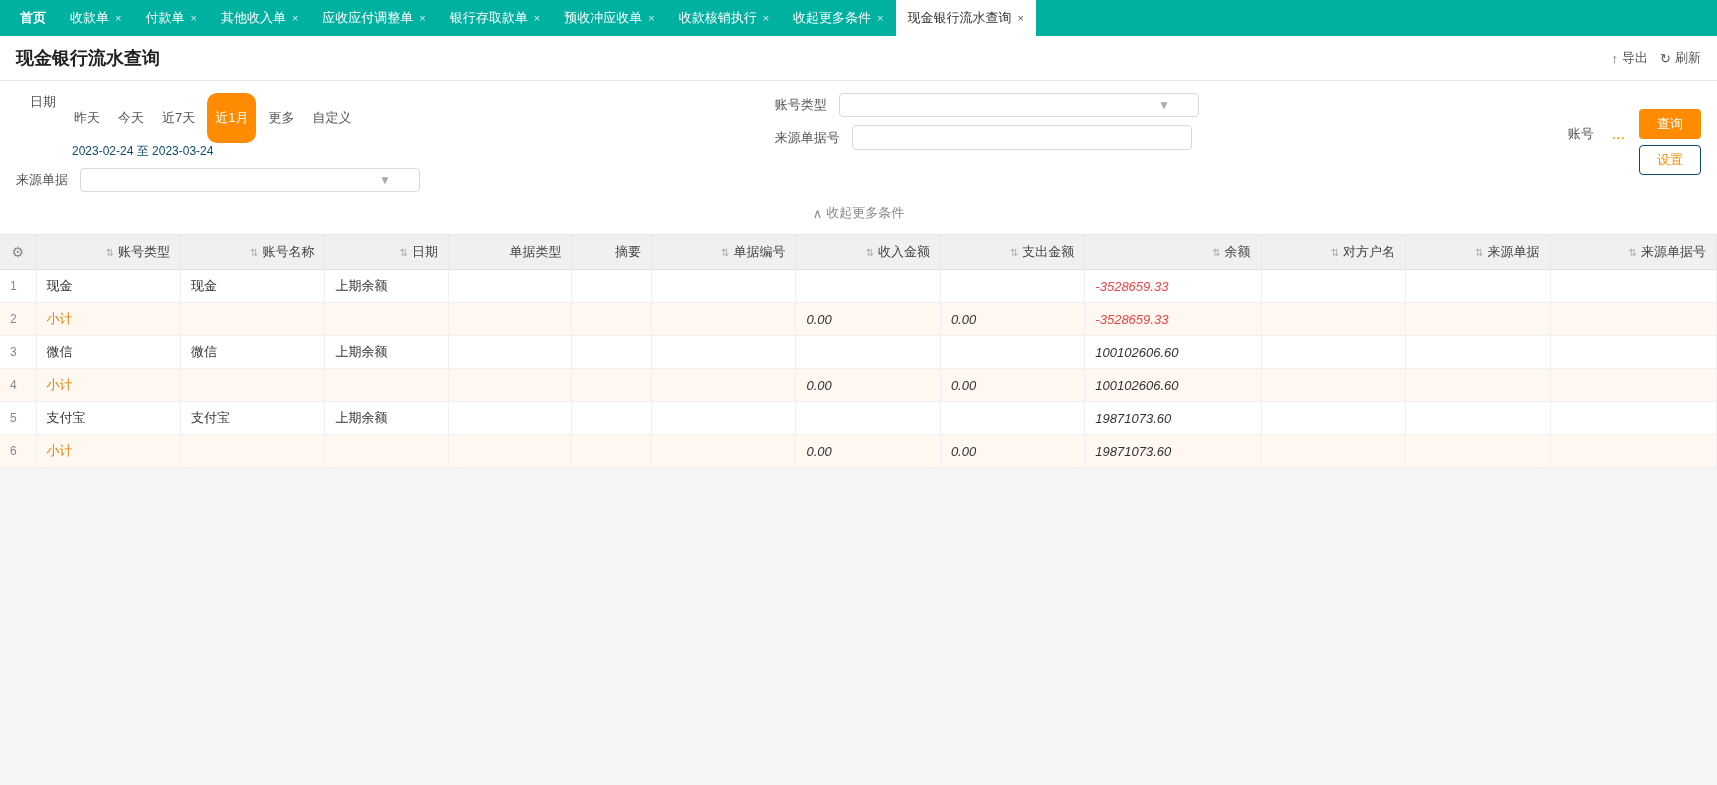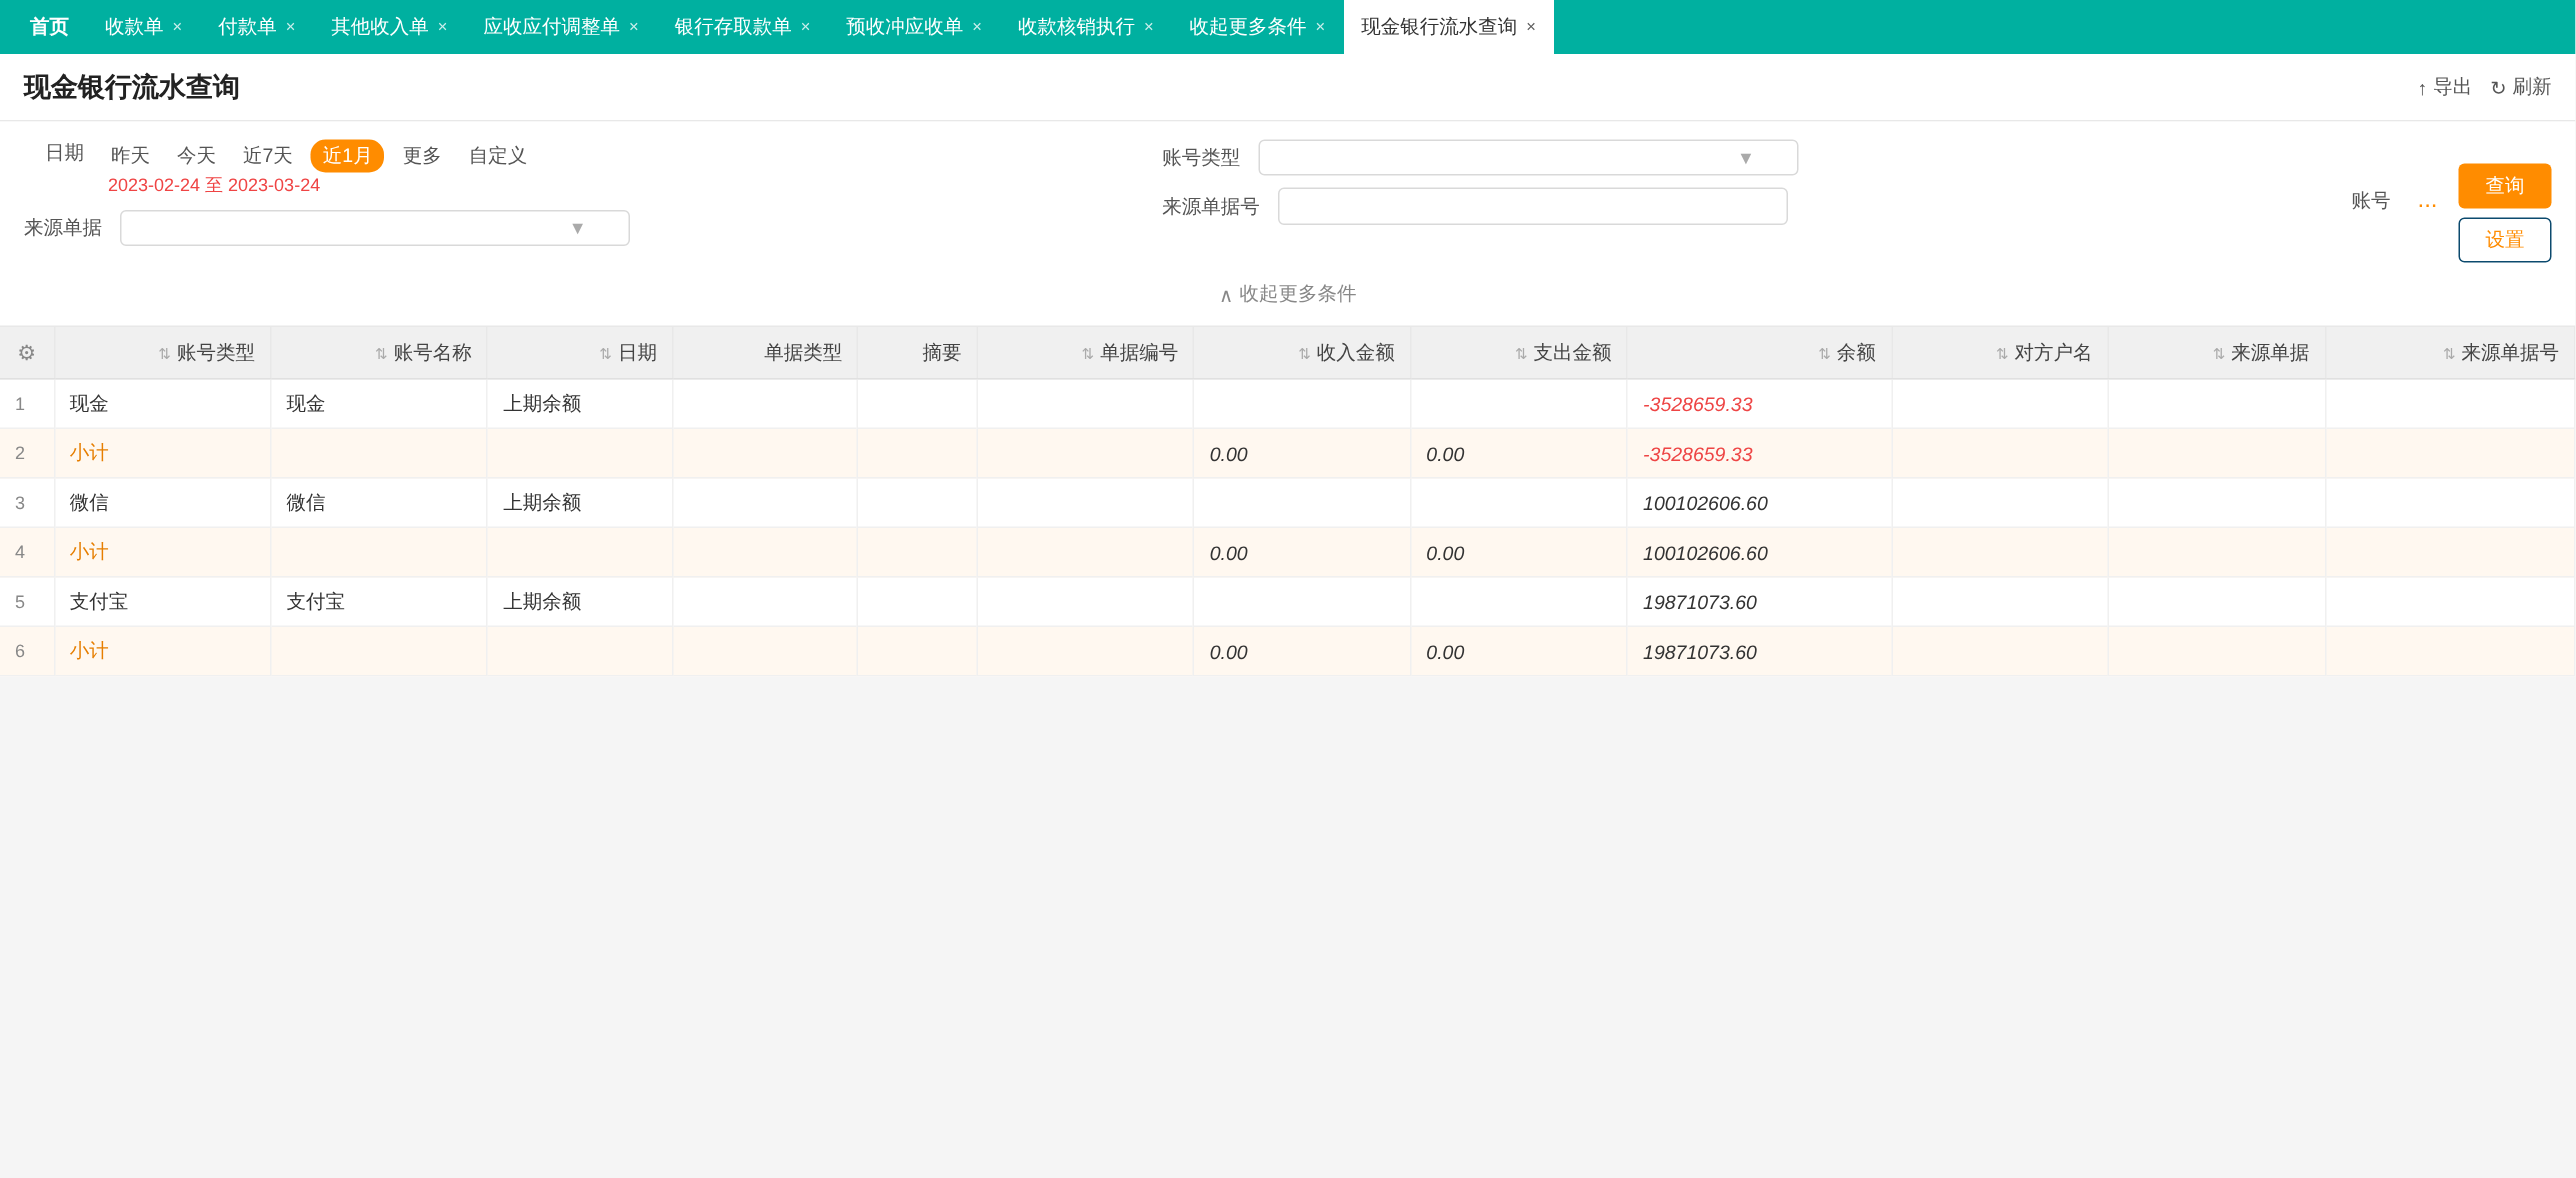--- a/index.html
+++ b/index.html
@@ -95,24 +95,24 @@
     .date-btn {
       padding: 2px 6px;
       cursor: pointer;
       color: #555;
       border-radius: 3px;
     }
     .date-btn.active {
       background: #ff8c00;
       color: #fff;
       border-radius: 10px;
-      padding: 2px 8px;
+      padding: 16px 8px;
     }
     .date-range {
-      color: #ef4444;
+      color: #0c4a6e;
       font-size: 12px;
       margin-left: 4px;
     }
     .filter-select {
       border: 1px solid #d9d9d9;
       border-radius: 4px;
       padding: 4px 28px 4px 8px;
       min-width: 200px;
       background: #fff;
       position: relative;

